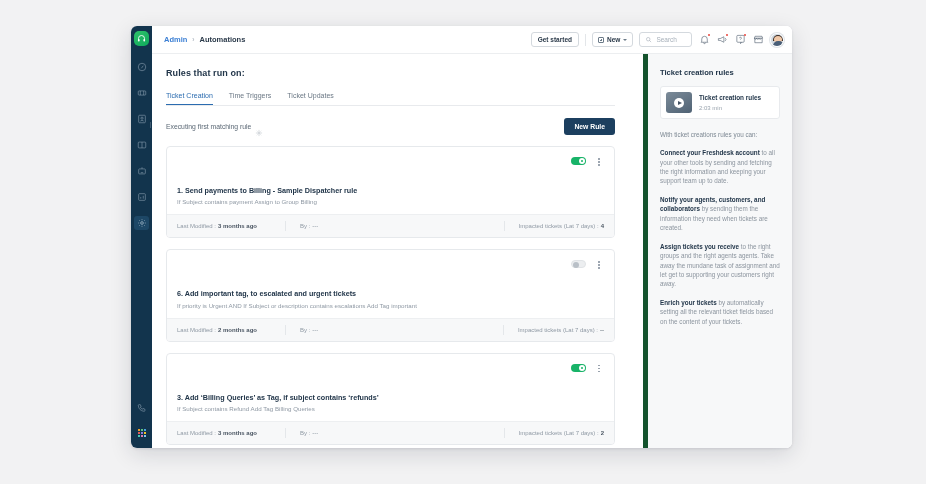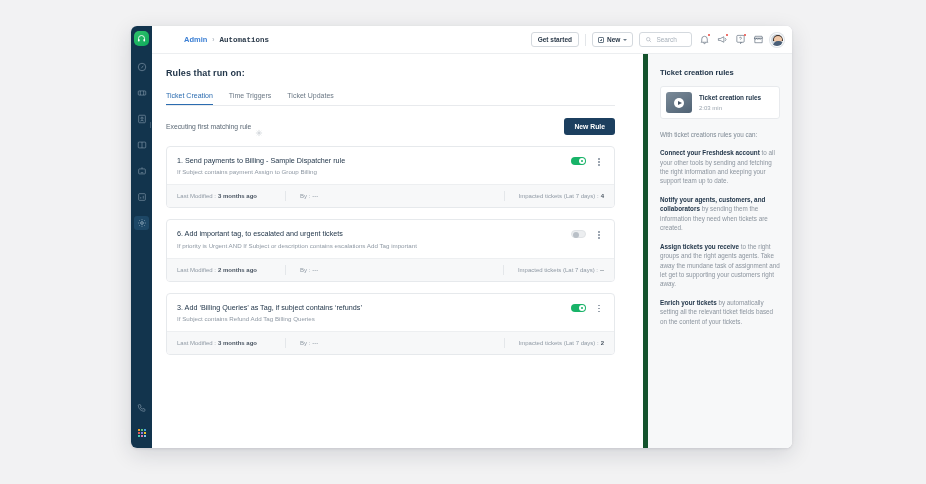--- a/index.html
+++ b/index.html
@@ -41,24 +41,24 @@
   .apps-grid{display:grid;grid-template-columns:repeat(3,2px);grid-template-rows:repeat(3,2px);gap:1px;}
   .apps-grid i{display:block;width:2px;height:2px;}
 
   
   .main-col{flex:1;display:flex;flex-direction:column;min-width:0;background:#fff;}
 
   .topbar{
     height:28px;flex:0 0 28px;display:flex;align-items:center;
     padding:0 8px 0 12px;border-bottom:1px solid #eceef0;background:#fff;
   }
-  .crumb{display:flex;align-items:center;gap:5px;font-size:7.5px;margin-left:20px;}
+  .crumb{display:flex;align-items:center;gap:5px;font-size:7.5px;}
   .crumb-link{color:#3b7fd4;font-weight:600;cursor:pointer;}
   .crumb-sep{color:#9aa5b1;font-size:6.5px;}
-  .crumb-cur{color:#2b3a4a;font-weight:600;font-family:Liberation Mono, monospace;}
+  .crumb-cur{color:#2b3a4a;font-weight:600;}
   .topbar-right{margin-left:auto;display:flex;align-items:center;gap:6px;}
   .btn-getstarted{
     font-size:6.5px;font-weight:700;color:#2b3a4a;background:#fff;
     border:1px solid #d4d9de;border-radius:3px;padding:3px 6px;cursor:pointer;white-space:nowrap;
   }
   .vsep{width:1px;height:12px;background:#e3e6e9;}
   .btn-new{
     display:flex;align-items:center;gap:3px;font-size:6.5px;font-weight:700;color:#2b3a4a;
     background:#fff;border:1px solid #d4d9de;border-radius:3px;padding:3px 5px;cursor:pointer;
   }
@@ -98,21 +98,21 @@
   .gear-sm svg{width:8px;height:8px;stroke:#8b96a2;fill:none;stroke-width:1.3;}
   .btn-newrule{
     margin-left:auto;background:#1c3f5f;color:#fff;font-size:6.8px;font-weight:700;
     border:none;border-radius:3px;padding:5px 10px;cursor:pointer;
   }
 
   .rules{margin-top:11px;display:flex;flex-direction:column;gap:11px;}
   .rule-card{border:1px solid #e6e9ec;border-radius:4px;overflow:hidden;background:#fff;}
   .rule-head{display:flex;align-items:flex-start;padding:9px 10px 8px 10px;}
   .rule-txt{flex:1;min-width:0;}
-  .rule-title{font-size:7.2px;font-weight:400;color:#22364a;line-height:1.3;}
+  .rule-title{font-size:7.2px;font-weight:700;color:#22364a;line-height:1.3;margin-top:30px;}
   .rule-desc{font-size:6.2px;color:#8f99a4;margin-top:3px;line-height:1.3;}
   .toggle{width:15px;height:8px;border-radius:4px;position:relative;cursor:pointer;flex:0 0 auto;margin-top:1px;}
   .toggle.on{background:#18b368;}
   .toggle.off{background:#eceef0;border:1px solid #e0e3e6;}
   .knob{position:absolute;top:1px;width:6px;height:6px;border-radius:50%;background:#fff;display:flex;align-items:center;justify-content:center;}
   .toggle.on .knob{right:1px;}
   .toggle.off .knob{left:1px;background:#b9c0c7;}
   .toggle.on .knob:after{content:"";width:2.5px;height:2.5px;border-radius:50%;background:#18b368;}
   .kebab{width:10px;display:flex;flex-direction:column;align-items:center;gap:1.5px;margin-left:8px;cursor:pointer;padding-top:2px;}
   .kebab i{width:1.5px;height:1.5px;border-radius:50%;background:#8b96a2;display:block;}

